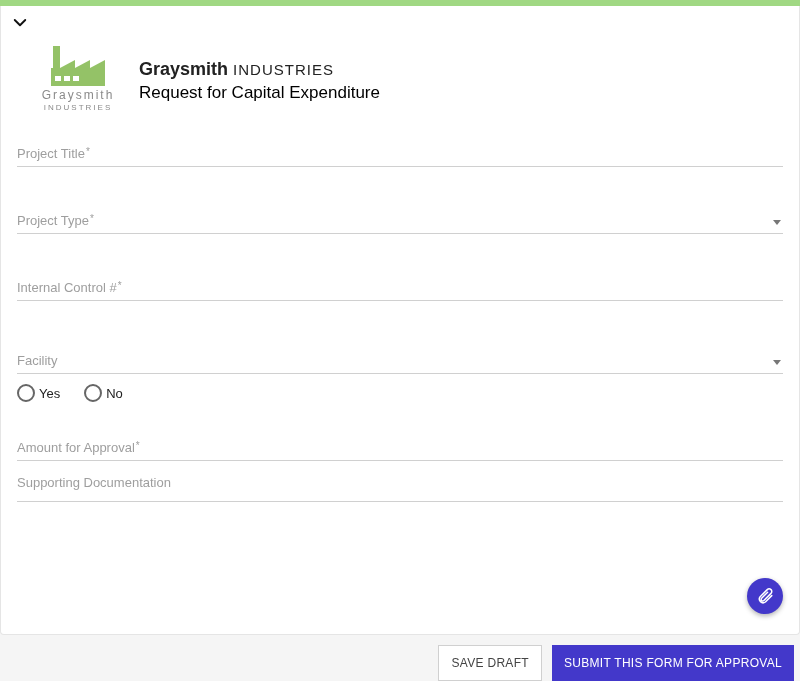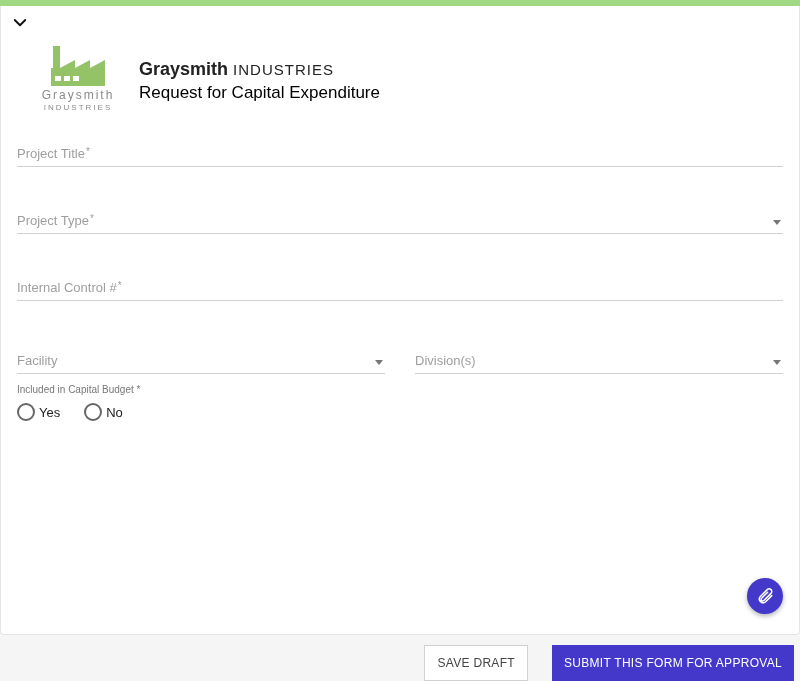--- a/index.html
+++ b/index.html
@@ -179,21 +179,20 @@
       letter-spacing: 0.3px;
     }
     .btn-secondary {
       background: #fff;
       color: #444;
       border: 1px solid #d0d0d0;
     }
     .btn-primary {
       background: #4338ca;
       color: #fff;
-      margin-left: 14px;
     }
     .field.compact {
       margin-bottom: 6px;
       padding-top: 6px;
     }
     .supporting-doc {
       border-bottom: 1px solid #d0d0d0;
       padding: 6px 0 10px 0;
       margin-bottom: 0;
     }
@@ -254,41 +253,42 @@
       <span class="label">Internal Control #</span><span class="asterisk">*</span>
     </div>
 
     <div style="height:14px"></div>
 
     <div class="row">
       <div class="field compact">
         <span class="label">Facility</span>
         <span class="dropdown-arrow"></span>
       </div>
-      <div class="field compact">
-        <span class="label">Division(s)</span>
-        <span class="dropdown-arrow"></span>
-      </div>
     </div>
 
     <div class="radio-section">
-      <span class="radio-label">Included in Capital Budget *</span>
       <div class="radio-group">
         <div class="radio-item">
           <span class="radio-circle"></span>
           <span class="radio-text">Yes</span>
         </div>
         <div class="radio-item">
           <span class="radio-circle"></span>
           <span class="radio-text">No</span>
         </div>
       </div>
     </div>
 
-
+    <div class="field compact">
+      <span class="label">Amount for Approval</span><span class="asterisk">*</span>
+    </div>
+
+    <div class="supporting-doc">
+      <span class="label">Supporting Documentation</span>
+    </div>
 
   </div>
 
   <div class="attach-btn">
     <svg width="18" height="18" viewBox="0 0 24 24">
       <path d="M21 11.5l-8.5 8.5a5 5 0 01-7-7l9.5-9.5a3.5 3.5 0 015 5l-9.5 9.5a2 2 0 01-3-3l8-8" stroke="#fff" stroke-width="2" fill="none" stroke-linecap="round" stroke-linejoin="round"></path>
     </svg>
   </div>
 
 </div>

